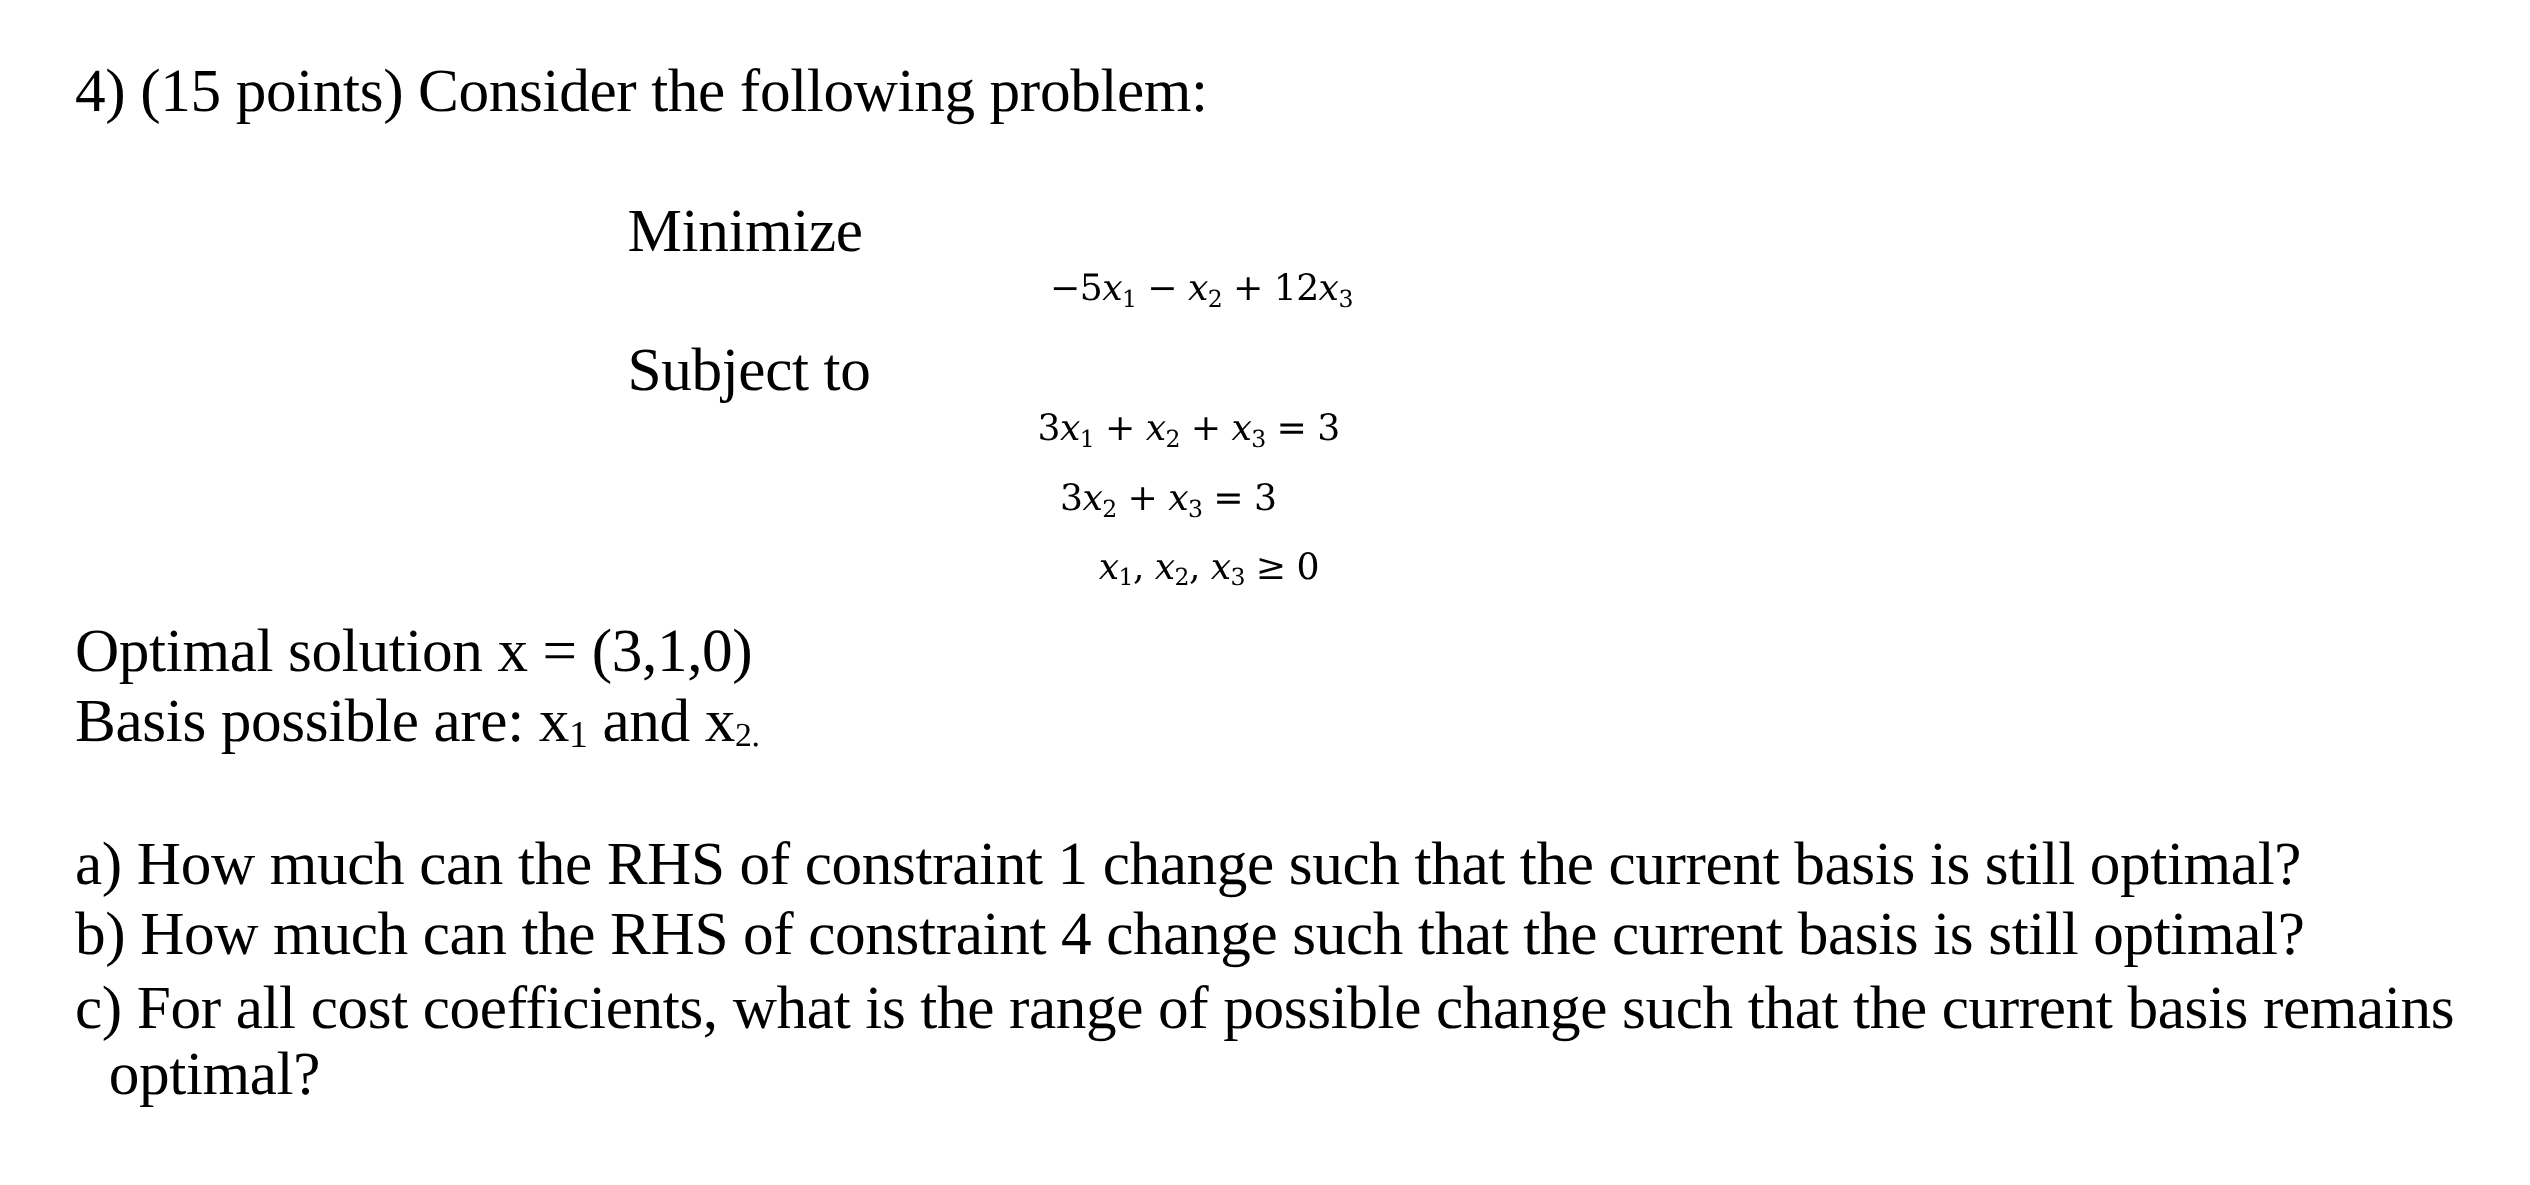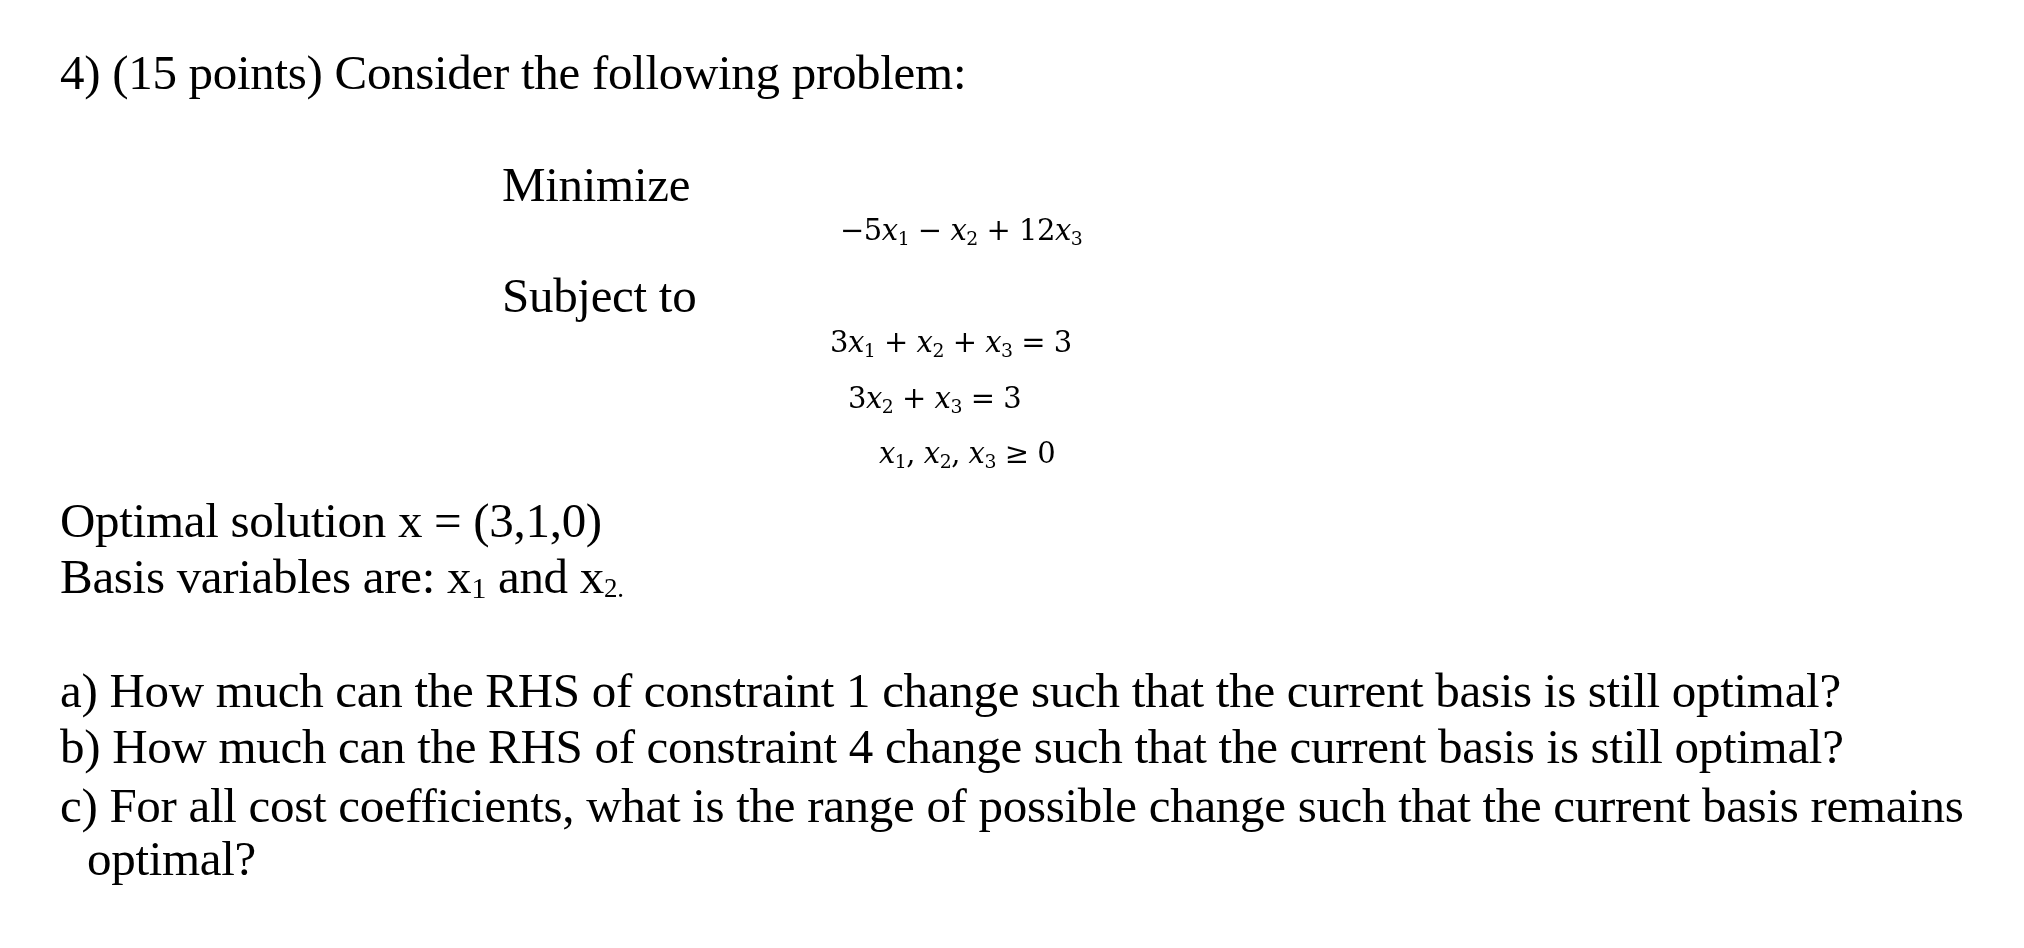--- a/index.html
+++ b/index.html
@@ -53,19 +53,19 @@
   <i>x</i><sub>3</sub>
   <span>≥</span>
   <span>0</span>
 </div>
 
 <div class="t txt" style="left:60px; top:496px;">
   <span>Optimal solution x = </span><span>(3,1,0)</span>
 </div>
 
 <div class="t txt" style="left:60px; top:552px;">
-  <span>Basis variables are: x</span><span class="small-sub">1</span><span> and x</span><span class="small-sub" style="font-size:0.55em;">2.</span>
+  <span>Basis possible are: x</span><span class="small-sub">1</span><span> and x</span><span class="small-sub" style="font-size:0.55em;">2.</span>
 </div>
 
 <div class="t txt" style="left:60px; top:666px;">a) How much can the RHS of constraint 1 change such that the current basis is still optimal?</div>
 <div class="t txt" style="left:60px; top:722px;">b) How much can the RHS of constraint 4 change such that the current basis is still optimal?</div>
 <div class="t txt" style="left:60px; top:781px;">c) For all cost coefficients, what is the range of possible change such that the current basis remains</div>
 <div class="t txt" style="left:60px; top:834px;margin-left:27px;">optimal?</div>
 
 </body></html>

